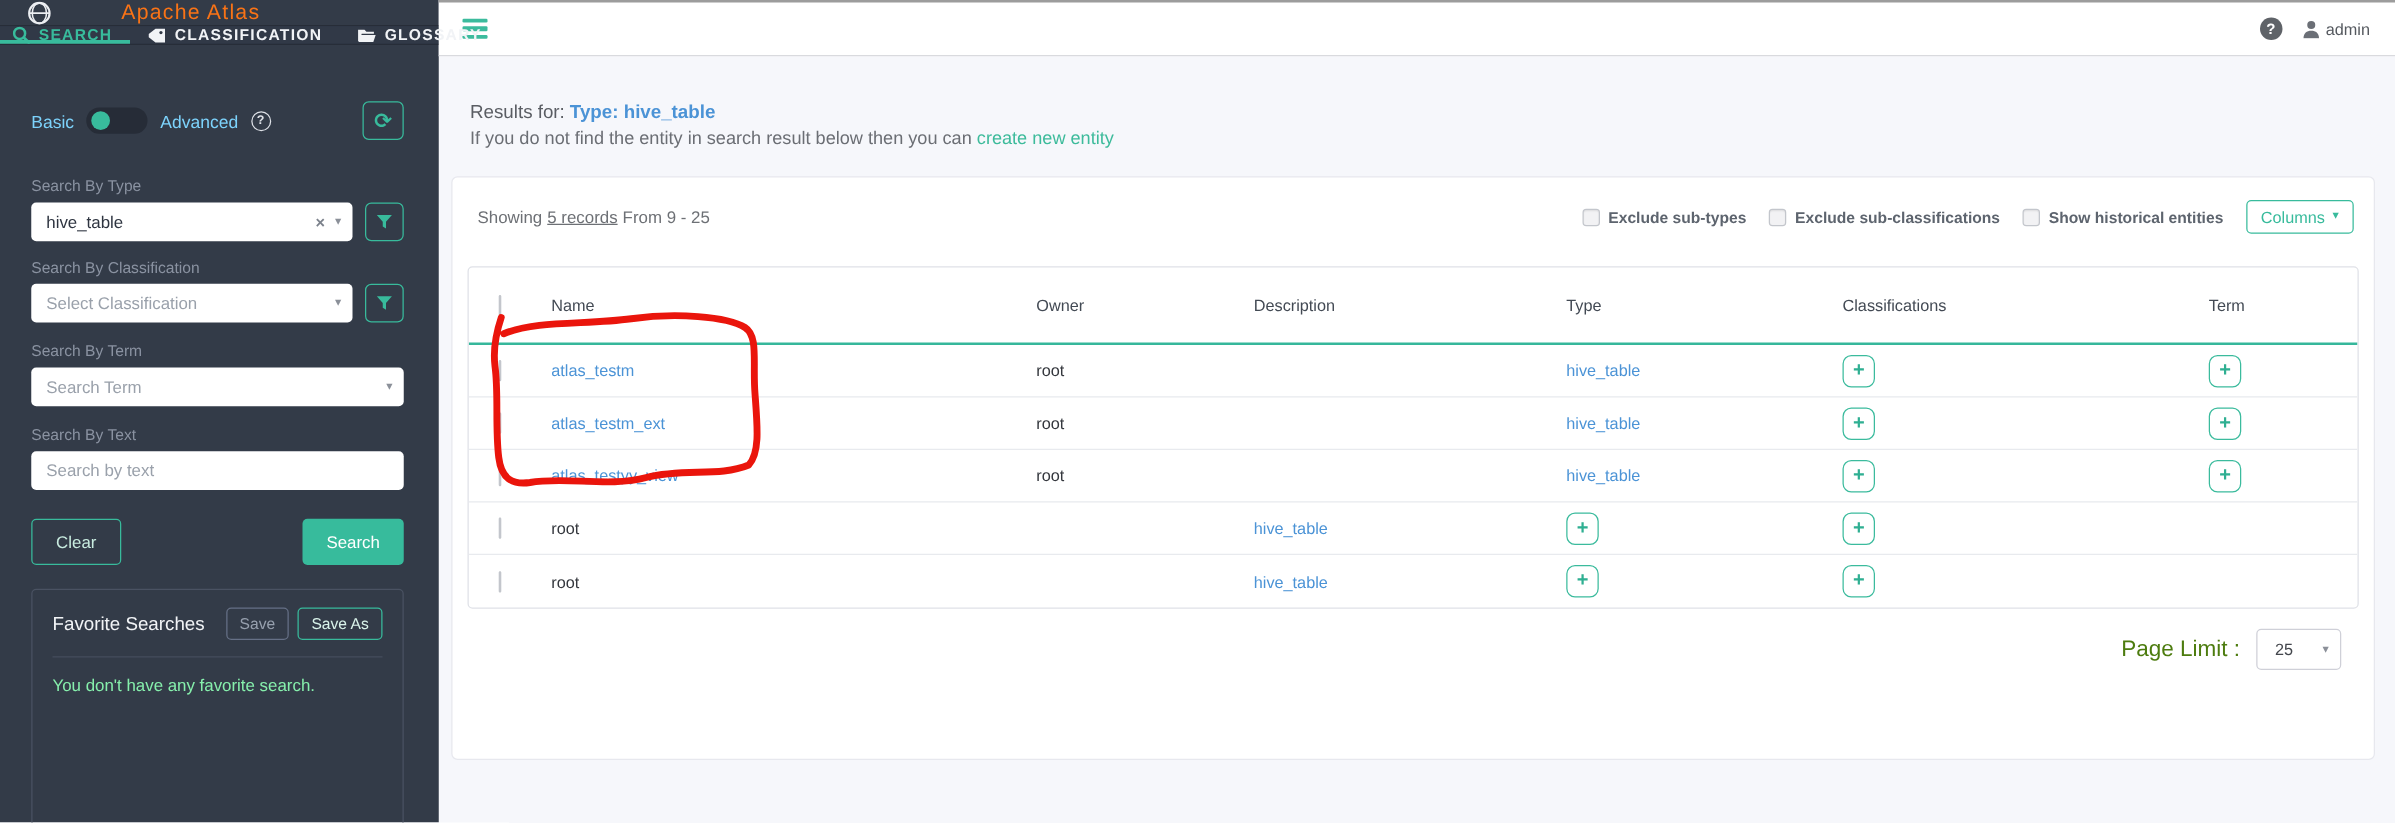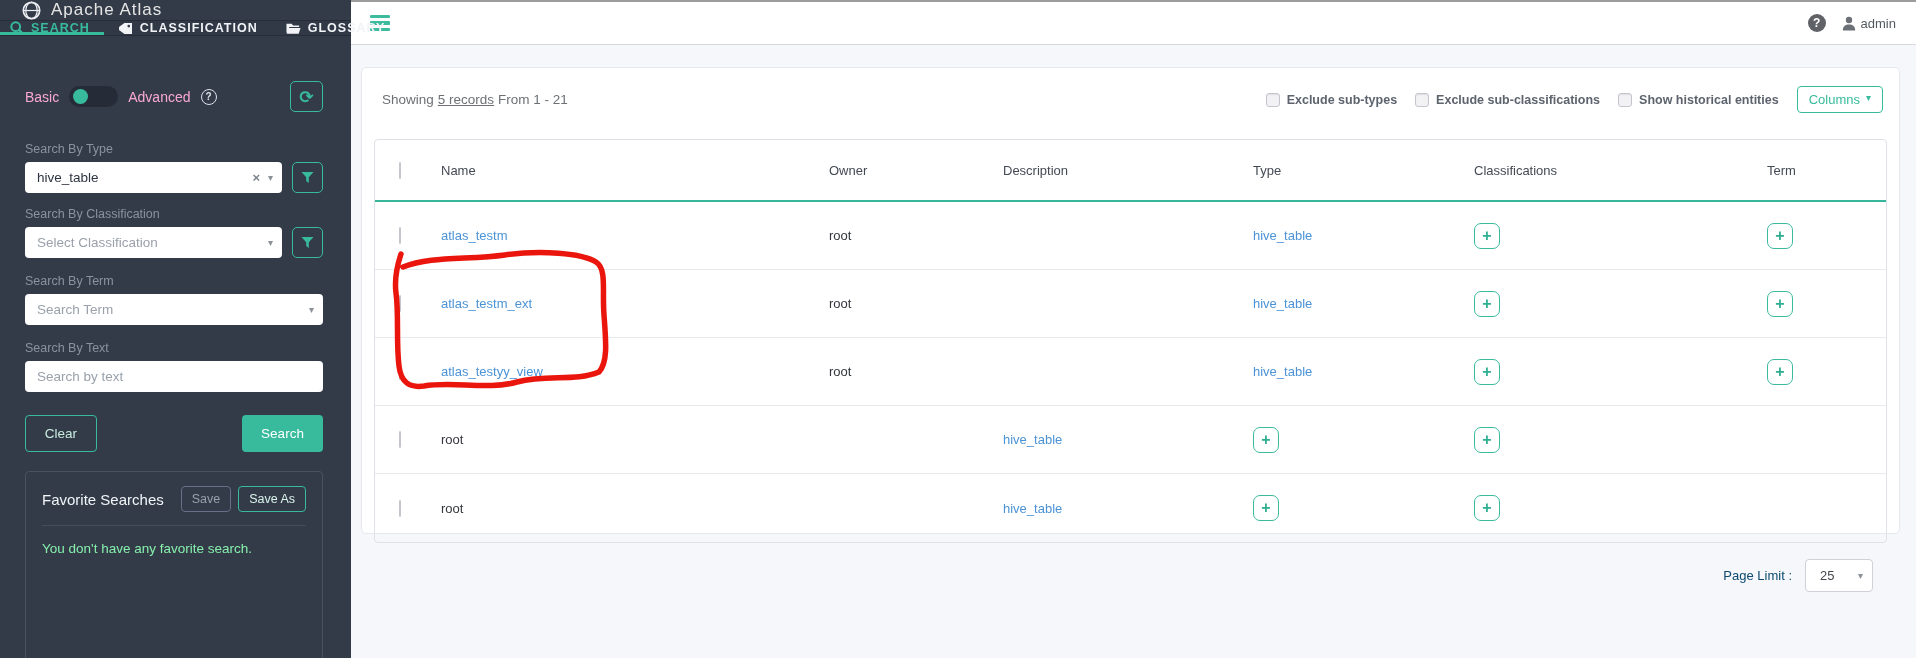--- a/index.html
+++ b/index.html
@@ -3,29 +3,29 @@
 <meta charset="utf-8">
 <style>
   * { margin:0; padding:0; box-sizing:border-box; }
   html,body { width:1916px; height:658px; overflow:hidden; }
   body { font-family:"Liberation Sans","DejaVu Sans",sans-serif; background:#f6f7fb; }
   .page { position:relative; width:1916px; height:658px; display:flex; }
 
   
   .sidebar { width:351px; min-width:351px; height:658px; background:#333b48; display:flex; flex-direction:column; }
   .brand { height:44px; display:flex; align-items:center; padding-left:22px; gap:10px; border-bottom:1px solid #272d38; }
-  .brand-title { color:#e5e5e5; font-size:17px; letter-spacing:1px; }
+  .brand-title { color:#f97316; font-size:17px; letter-spacing:1px;margin-left:46px; }
   .tabs { height:46px; display:flex; align-items:stretch; background:#313947; border-bottom:1px solid #272d38; }
   .tab { display:flex; align-items:center; gap:7px; padding:0 14px; font-size:12.5px; font-weight:bold; letter-spacing:1px; color:#f1f3f6; cursor:pointer; position:relative; }
   .tab:first-child { padding-left:10px; }
   .tab.active { color:#38bb9c; }
   .tab.active:after { content:""; position:absolute; left:0; right:0; bottom:0; height:3px; background:#38bb9c; }
   .side-body { padding:45px 28px 0 25px; flex:1; }
   .mode-row { display:flex; align-items:center; margin-bottom:30px; }
-  .mode-label { color:#f9a8d4; font-size:14px; }
+  .mode-label { color:#7dd3fc; font-size:14px; }
   .toggle { width:49px; height:21px; background:#262c37; border-radius:11px; margin:0 10px; position:relative; cursor:pointer; }
   .toggle .knob { position:absolute; left:4px; top:3px; width:15px; height:15px; border-radius:50%; background:#38bb9c; }
   .help-circle { width:16px; height:16px; border:1.5px solid #dfe2e8; border-radius:50%; color:#dfe2e8; font-size:10px; font-weight:bold; display:flex; align-items:center; justify-content:center; margin-left:10px; }
   .refresh-btn { margin-left:auto; width:33px; height:31px; border:1px solid #38bb9c; border-radius:5px; background:transparent; color:#38bb9c; font-size:17px; font-weight:bold; font-family:"DejaVu Sans",sans-serif; display:flex; align-items:center; justify-content:center; cursor:pointer; }
   .field-group { margin-bottom:14px; }
   .field-label { color:#8a92a1; font-size:12.5px; margin-bottom:6px; }
   .field-row { display:flex; gap:10px; }
   .select-box { flex:1; height:31px; background:#fff; border-radius:4px; display:flex; align-items:center; padding:0 9px 0 12px; cursor:pointer; }
   .select-value { font-size:13.5px; color:#2e3440; flex:1; }
   .select-placeholder { font-size:13.5px; color:#9aa1ab; flex:1; }
@@ -74,27 +74,27 @@
   .columns-btn { border:1px solid #38bb9c; border-radius:4px; background:#fff; color:#38bb9c; font-size:13px; padding:5px 11px; display:flex; align-items:flex-start; gap:6px; cursor:pointer; }
   .columns-btn .caret { color:#38bb9c; }
 
   .table { margin-top:26px; border:1px solid #dfe1e7; border-radius:4px; overflow:hidden; }
   .tr { display:grid; grid-template-columns:56px 388px 174px 250px 221px 293px 1fr; align-items:center; }
   .thead .tr { height:60px; }
   .th { font-size:13px; font-weight:normal; color:#434a54; padding-left:10px; }
   .td { font-size:13px; color:#34373d; padding-left:10px; }
   .cell-check { padding-left:24px; }
   .tbody { border-top:2px solid #36b79b; }
-  .tbody .tr { height:68px; border-bottom:1px solid #e8eaee; }
+  .tbody .tr { height:42px; border-bottom:1px solid #e8eaee; }
   .tbody .tr:last-child { border-bottom:none; }
   .link-blue { color:#4b93d6; cursor:pointer; }
   .plus-btn { width:26px; height:26px; border:1.5px solid #3bbb9d; border-radius:7px; background:#fff; color:#2faf92; font-size:16px; font-weight:bold; line-height:1; display:flex; align-items:center; justify-content:center; cursor:pointer; }
 
   .pagelimit-row { margin-top:16px; display:flex; align-items:center; justify-content:flex-end; gap:13px; padding-right:14px; }
-  .pagelimit-label { font-size:13px; color:#0c4a6e; }
+  .pagelimit-label { font-size:18px; color:#4d7c0f; }
   .pagelimit-select { width:68px; height:33px; background:#fff; border:1px solid #cfd0d8; border-radius:4px; display:flex; align-items:center; padding:0 9px 0 14px; cursor:pointer; }
   .pagelimit-value { font-size:13px; color:#44474d; flex:1; }
 
   .annotation { position:absolute; left:0; top:0; width:1916px; height:658px; pointer-events:none; z-index:9; }
   .icon-svg { display:block; }
 </style>
 </head>
 <body>
 
 <div class="page">
@@ -224,25 +224,34 @@
           <svg class="icon-svg" width="14" height="15" viewBox="0 0 14 15">
             <circle cx="7" cy="4" r="3.2" fill="#6b6f76"></circle>
             <path d="M0.8 14.5 C0.8 10.6 3.4 8.6 7 8.6 C10.6 8.6 13.2 10.6 13.2 14.5 Z" fill="#6b6f76"></path>
           </svg>
           <span class="user-name">admin</span>
         </div>
       </div>
     </header>
 
     <section class="content">
+      <div class="results-block">
+        <div class="results-line1">
+          <span>Results for:</span><span class="results-type"><span>Type:</span> <span>hive_table</span></span>
+        </div>
+        <div class="results-line2">
+          <span>If you do not find the entity in search result below then you can</span>
+          <span class="create-link">create new entity</span>
+        </div>
+      </div>
 
       <div class="card">
         <div class="card-toolbar">
           <span class="showing-text">
-            <span>Showing</span><span class="records-link">5 records</span><span>From 1 - 21</span>
+            <span>Showing</span><span class="records-link">5 records</span><span>From 9 - 25</span>
           </span>
           <div class="options">
             <label class="opt">
               <span class="checkbox"></span>
               <span class="opt-label">Exclude sub-types</span>
             </label>
             <label class="opt">
               <span class="checkbox"></span>
               <span class="opt-label">Exclude sub-classifications</span>
             </label>

